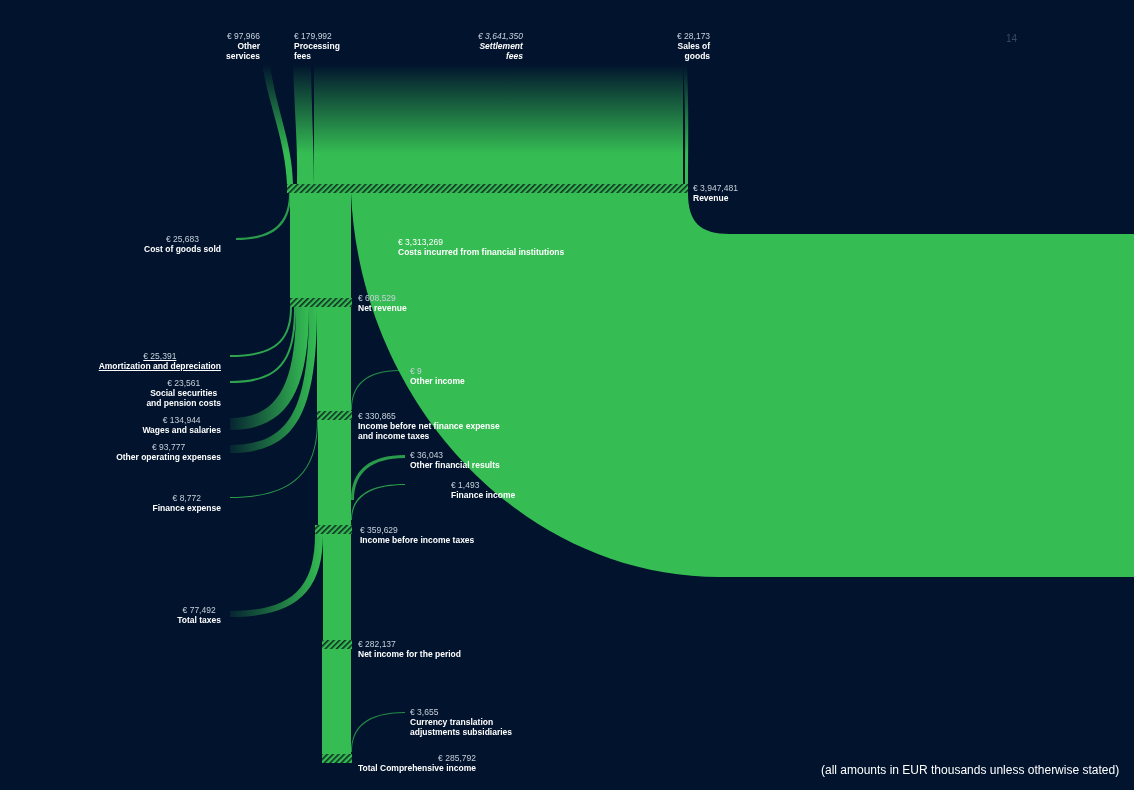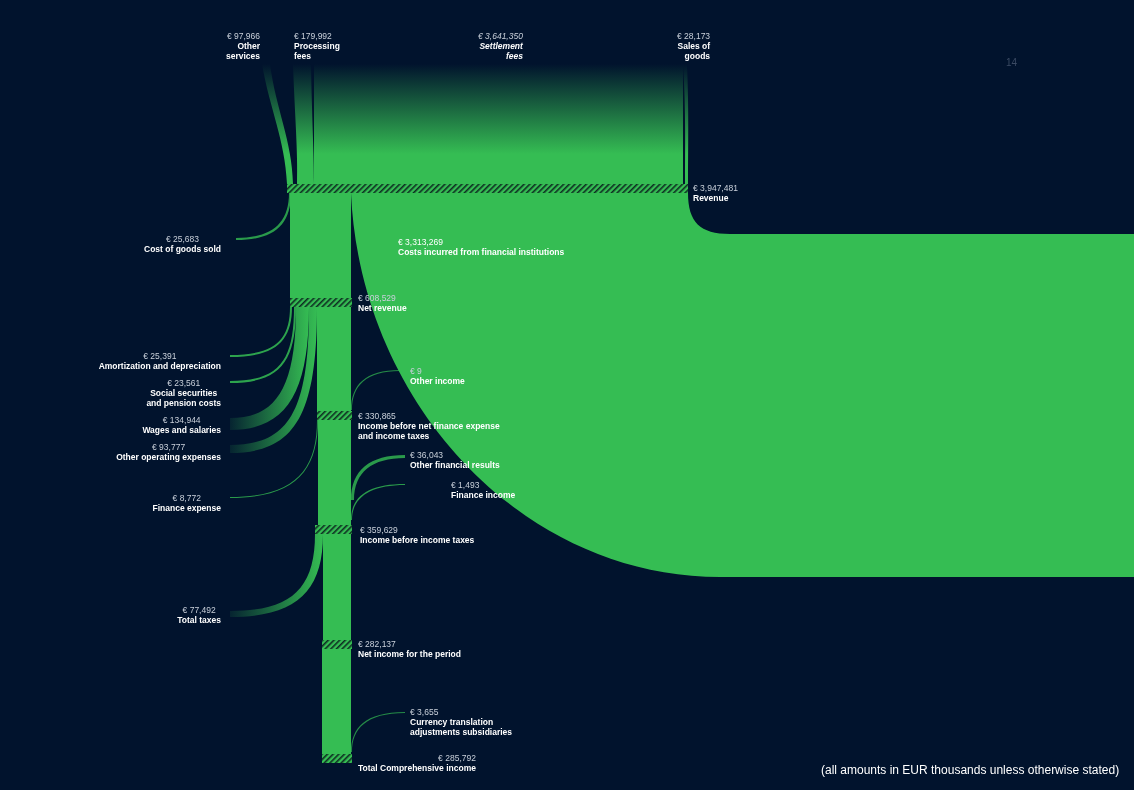--- a/index.html
+++ b/index.html
@@ -8,21 +8,21 @@
     background: #01132d;
     font-family: "Liberation Sans", sans-serif;
     position: relative;
   }
   #chart { position: absolute; left: 0; top: 0; }
   .lbl { position: absolute; font-size: 8.5px; line-height: 10px; color: #ffffff; white-space: nowrap; }
   .lbl .v { color: #c9d0da; font-weight: normal; display: block; }
   .lbl .n { font-weight: bold; display: block; }
   .r { text-align: center; }
   .c { text-align: right; }
-  .pg { position: absolute; left: 1006px; top: 33px; font-size: 10px; color: #3b4a63; margin-top: 24px; }
+  .pg { position: absolute; left: 1006px; top: 33px; font-size: 10px; color: #3b4a63; }
   .note { position: absolute; left: 821px; top: 763px; font-size: 12px; color: #ffffff; }
 </style>
 </head>
 <body>
 
 <svg id="chart" width="1134" height="790" viewBox="0 0 1134 790">
   <defs>
     <pattern id="hatch" patternUnits="userSpaceOnUse" width="4" height="4" patternTransform="rotate(45)">
       <rect width="4" height="4" fill="#35bd53"></rect>
       <rect width="1.6" height="4" fill="#0e2e22"></rect>
@@ -118,21 +118,21 @@
   <span class="n">Cost of goods sold</span>
 </div>
 <div class="lbl" style="left:398px;top:237px;">
   <span class="v" style="color:#ffffff">€ 3,313,269</span>
   <span class="n">Costs incurred from financial institutions</span>
 </div>
 <div class="lbl" style="left:358px;top:293px;">
   <span class="v">€ 608,529</span>
   <span class="n">Net revenue</span>
 </div>
-<div class="lbl r" style="right:913px;top:351px;">
+<div class="lbl r" style="right:913px;top:351px;text-decoration:underline;">
   <span class="v">€ 25,391</span>
   <span class="n">Amortization and depreciation</span>
 </div>
 <div class="lbl r" style="right:913px;top:378px;">
   <span class="v">€ 23,561</span>
   <span class="n">Social securities</span>
   <span class="n">and pension costs</span>
 </div>
 <div class="lbl r" style="right:913px;top:415px;">
   <span class="v">€ 134,944</span>

